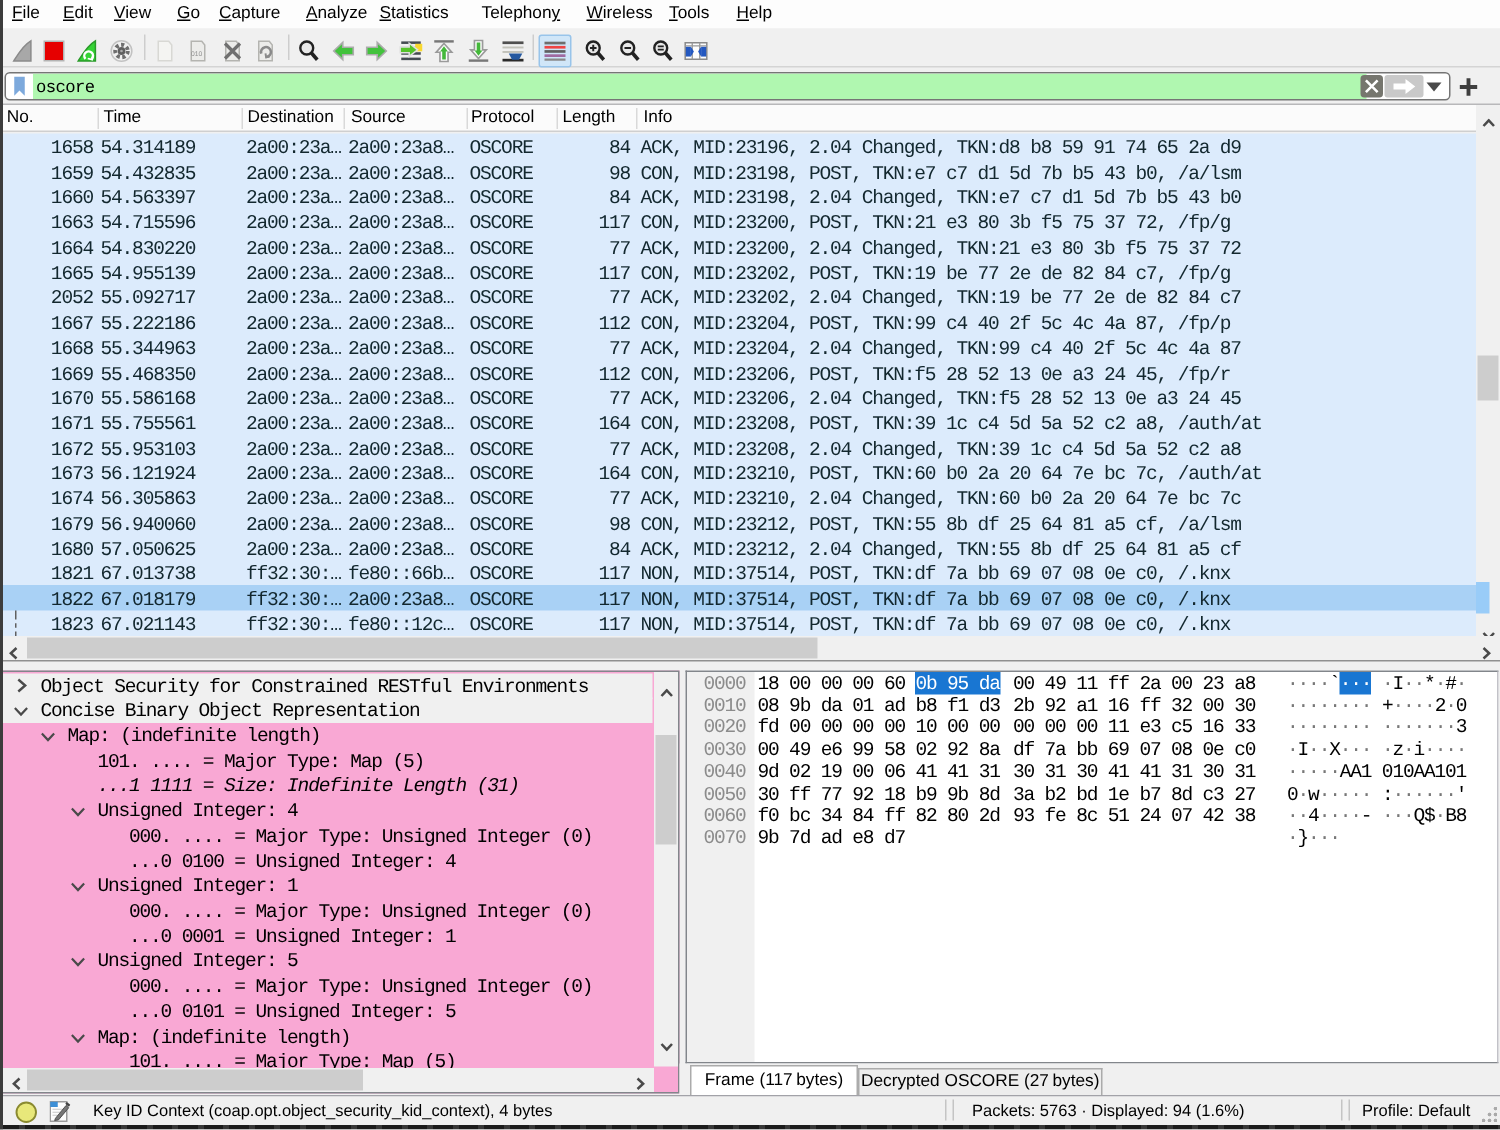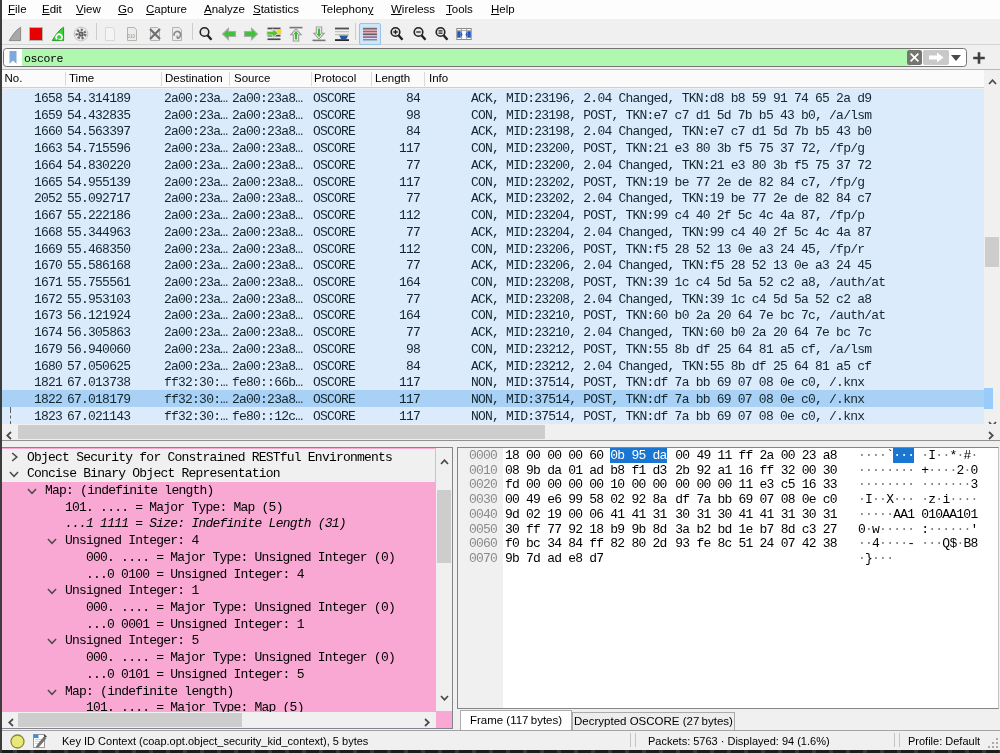--- a/index.html
+++ b/index.html
@@ -30,21 +30,21 @@
 
 #plist { left:0; top:88.5px; width:984px; height:335px; background:#dcebfc; overflow:hidden; }
 .prow { position:absolute; left:0; width:984px; height:17px; color:#12272e; }
 .prow span { position:absolute; top:2.5px; }
 .c-no { right:922px;margin-left:12px; }
 .c-time { left:67px; }
 .c-dst { left:164px; }
 .c-src { left:232px; }
 .c-pro { left:313px; }
 .c-len { right:564px; }
-.c-info { left:427px;margin-left:44px; }
+.c-info { left:427px; }
 #vs1 { left:984px; top:70px; width:16px; height:354px; background:#f0f0f0; }
 
 .sb-thumb { position:absolute; background:#cdcdcd; }
 .sb-arrow { position:absolute; color:#505050; font-size:13px; font-family:"Liberation Sans"; }
 
 #hs1 { left:0; top:424px; width:1000px; height:17px; background:#f0f0f0; border-bottom:1px solid #909090; }
 
 #split1 { left:0; top:442px; width:1000px; height:5px; background:#f0f0f0; }
 
 #treepane { left:1px; top:447px; width:452px; height:282px; background:#f9a8d4; border:1px solid #82868b; }
@@ -354,21 +354,21 @@
   <svg style="position:absolute;left:10px;top:3px" width="15" height="15">
       <circle cx="7.5" cy="7.5" r="6.5" fill="#e8e87a" stroke="#8a8a30" stroke-width="1.3"></circle>
     </svg>
   <svg style="position:absolute;left:33px;top:2px" width="14" height="15" viewBox="0 0 14 15">
     <rect x="0.5" y="1.5" width="11" height="13" fill="#fdfdfd" stroke="#9a9a9a"></rect>
       <rect x="0.5" y="1.5" width="5" height="3.5" fill="#3d8fd6"></rect>
       <path d="M2 6.5 h8 M2 8.5 h8 M2 10.5 h5" stroke="#c8c8c8" stroke-width="0.8"></path>
       <path d="M4 12.5 L11 4 L12.8 5.5 L6 13.6 L3.4 14 Z" fill="#777" stroke="#4a4a4a" stroke-width="0.6"></path>
       <path d="M10.5 2.8 l2.4 2 1-1.3 -2.3-1.9 z" fill="#444"></path>
   </svg>
-  <div style="position:absolute;left:62px;top:4px;">Key ID Context (coap.opt.object_security_kid_context), 5 bytes</div>
+  <div style="position:absolute;left:62px;top:4px;">Key ID Context (coap.opt.object_security_kid_context), 4 bytes</div>
   <div class="sep2" style="left:630px"></div>
   <div class="sep2" style="left:635px"></div>
   <div style="position:absolute;left:648px;top:4px;">Packets: 5763 · Displayed: 94 (1.6%)</div>
   <div class="sep2" style="left:894px"></div>
   <div class="sep2" style="left:899px"></div>
   <div style="position:absolute;left:908px;top:4px;">Profile: Default</div>
   <div style="position:absolute;right:2px;bottom:2px;width:10px;height:10px;background:
     radial-gradient(circle at 1px 9px,#aaa 1px,transparent 1.5px),
     radial-gradient(circle at 5px 9px,#aaa 1px,transparent 1.5px),
     radial-gradient(circle at 9px 9px,#aaa 1px,transparent 1.5px),

